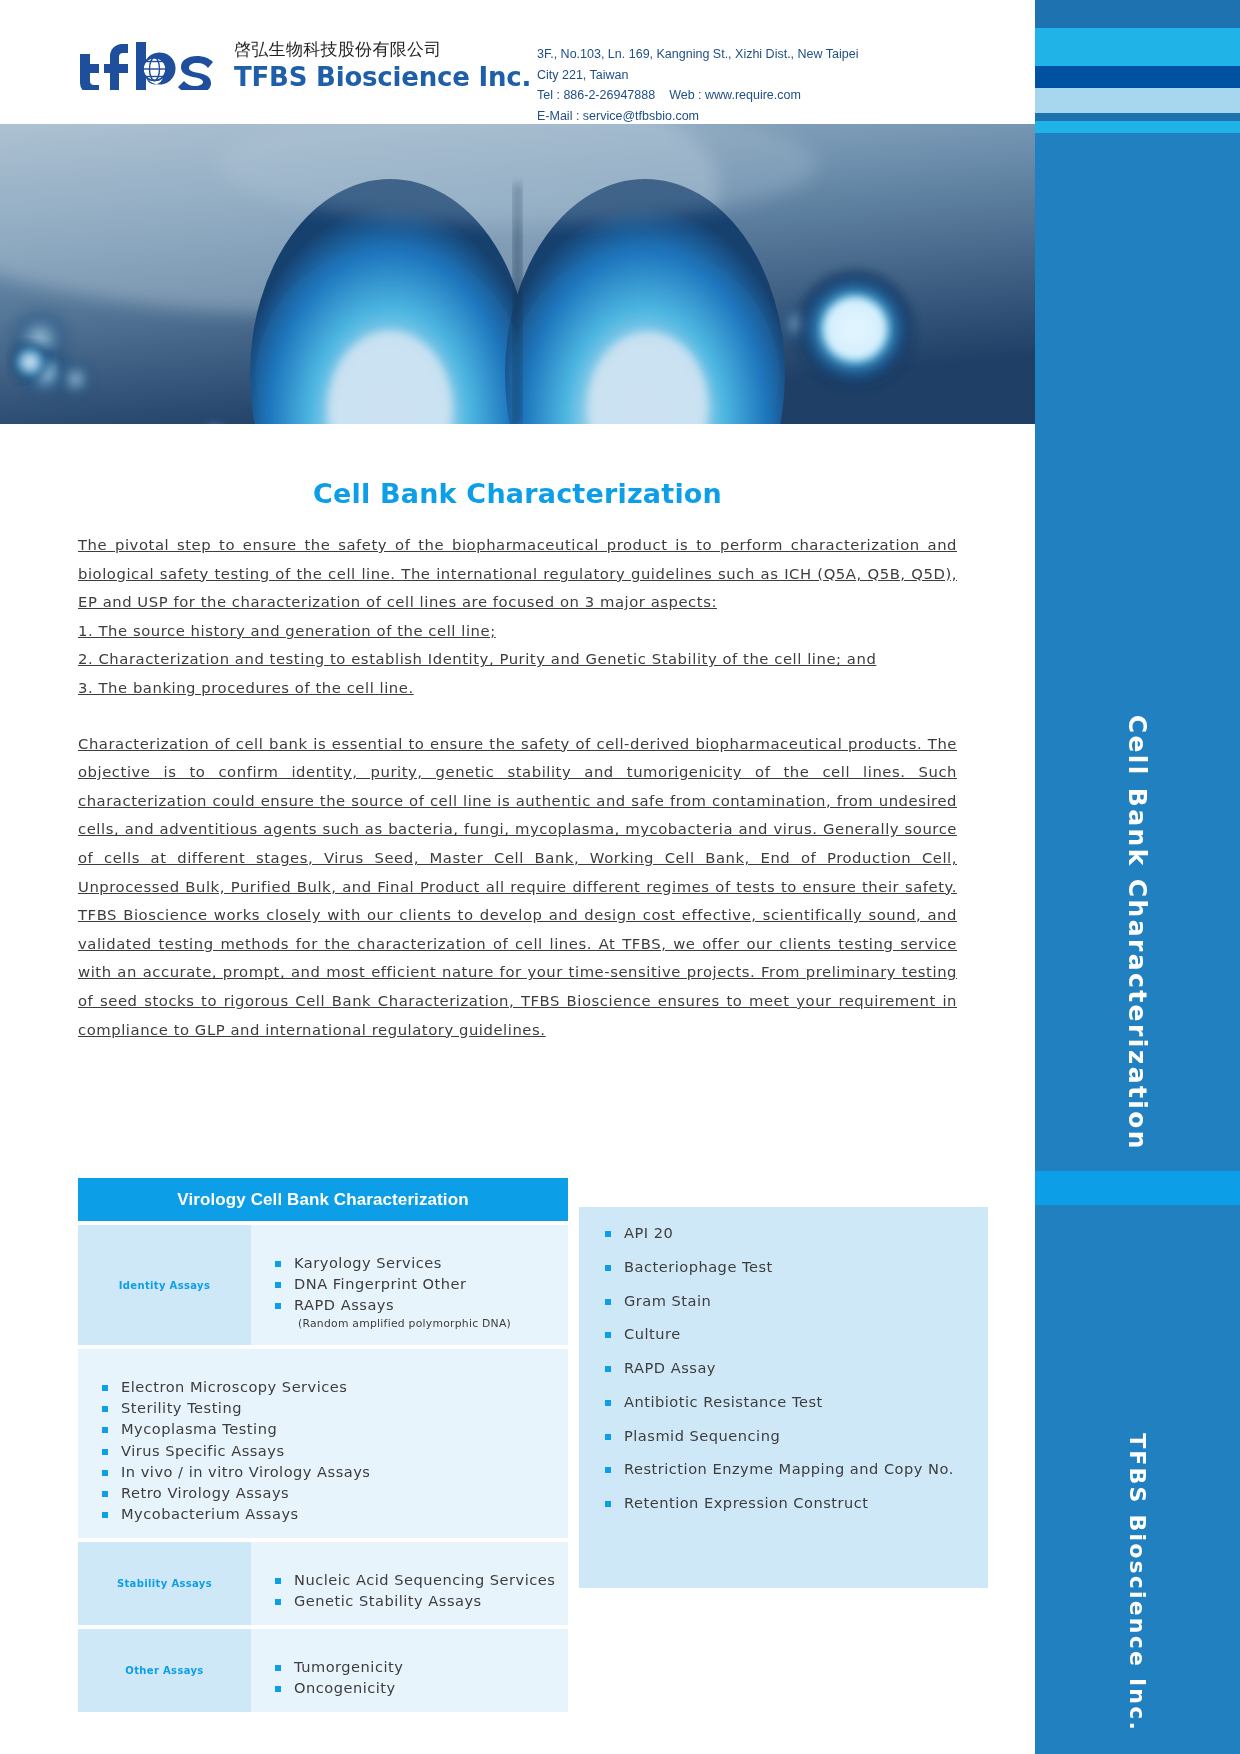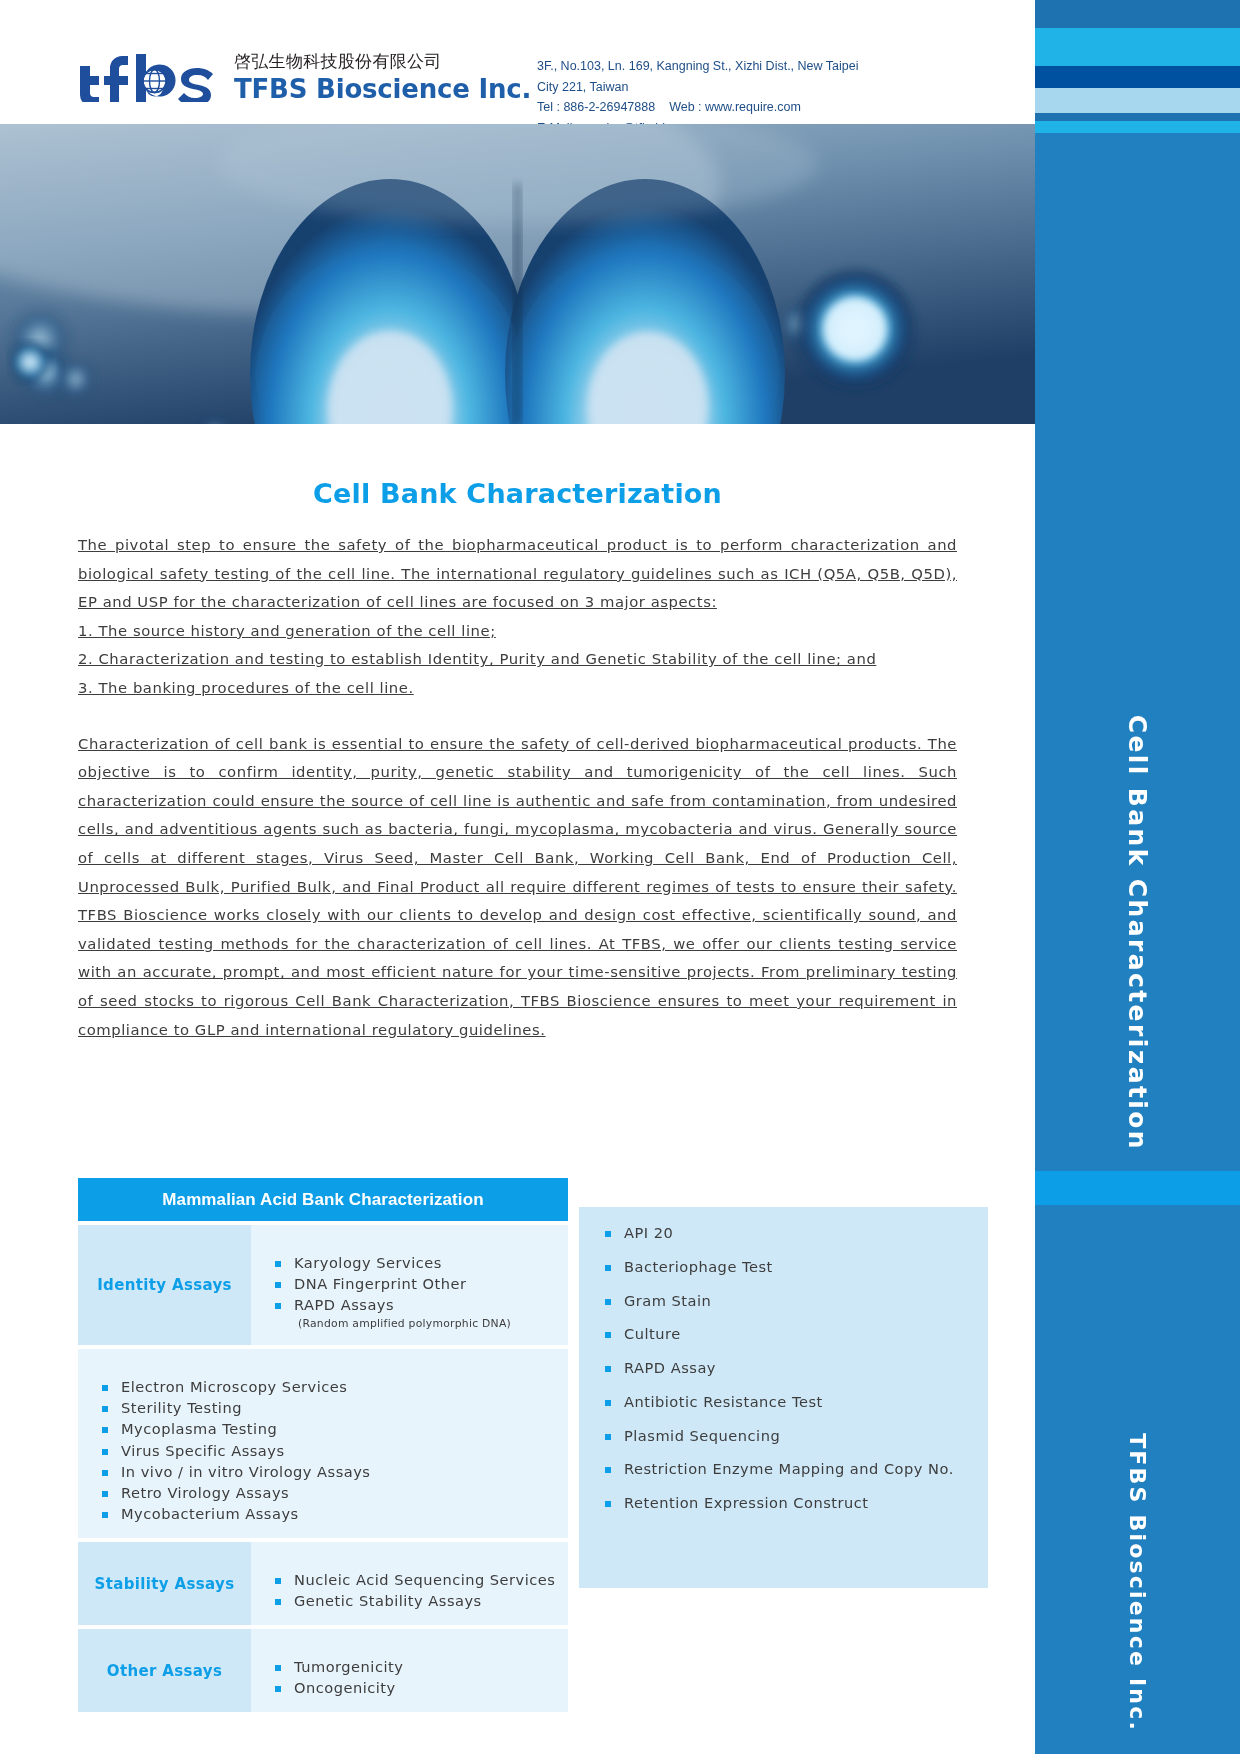--- a/index.html
+++ b/index.html
@@ -108,21 +108,21 @@
     padding-right: 22px;
     color: #ffffff;
     font-size: 22px;
     font-weight: bold;
     letter-spacing: 2.2px;
   }
 
   
   .header {
     position: absolute;
-    top: 12px; left: 0;
+    top: 0; left: 0;
     width: 871px;
     height: 124px;
     background: #fff;
   }
   .logo-wrap {
     position: absolute;
     left: 78px;
     top: 38px;
     width: 140px;
     height: 52px;
@@ -230,21 +230,21 @@
 
   .row {
     display: flex;
     margin-top: 4px;
   }
   .row-label {
     width: 173px;
     background: #cfe8f7;
     color: #0d9ee8;
     font-weight: bold;
-    font-size: 15px;
+    font-size: 10px;
     letter-spacing: 0.35px;
     display: flex;
     align-items: center;
     justify-content: center;
     text-align: center;
   }
   .row-items {
     flex: 1;
     background: #e8f4fc;
     padding: 28px 0 13px 24px;
@@ -413,21 +413,21 @@
       <p class="para">1. The source history and generation of the cell line;</p>
       <p class="para">2. Characterization and testing to establish Identity, Purity and Genetic Stability of the cell line; and</p>
       <p class="para">3. The banking procedures of the cell line.</p>
       <p class="para p2">Characterization of cell bank is essential to ensure the safety of cell-derived biopharmaceutical products.  The objective is to confirm identity, purity, genetic stability and tumorigenicity of the cell lines.  Such characterization could ensure the source of cell line is authentic and safe from contamination, from undesired cells, and adventitious agents such as bacteria, fungi, mycoplasma, mycobacteria and virus. Generally source of cells at different stages, Virus Seed, Master Cell Bank, Working Cell Bank, End of Production Cell, Unprocessed Bulk, Purified Bulk, and Final Product all require different regimes of tests to ensure their safety. TFBS Bioscience works closely with our clients to develop and design cost effective, scientifically sound, and validated testing methods for the characterization of cell lines.  At TFBS, we offer our clients testing service with an accurate, prompt, and most efficient nature for your time-sensitive projects.  From preliminary testing of seed stocks to rigorous Cell Bank Characterization, TFBS Bioscience ensures to meet your requirement in compliance to GLP and international regulatory guidelines.</p>
     </div>
   </div>
 
   <div class="tables">
 
     <div class="tbl-left">
-      <div class="tbl-head">Mammalian Acid Bank Characterization</div>
+      <div class="tbl-head">Virology Cell Bank Characterization</div>
 
       <div class="row">
         <div class="row-label">Identity Assays</div>
         <div class="row-items">
           <ul class="items">
             <li><span>Karyology Services</span></li>
             <li><span>DNA Fingerprint Other</span></li>
             <li>
               <span>RAPD Assays</span>
               <span class="sub-note">(Random amplified polymorphic DNA)</span>

